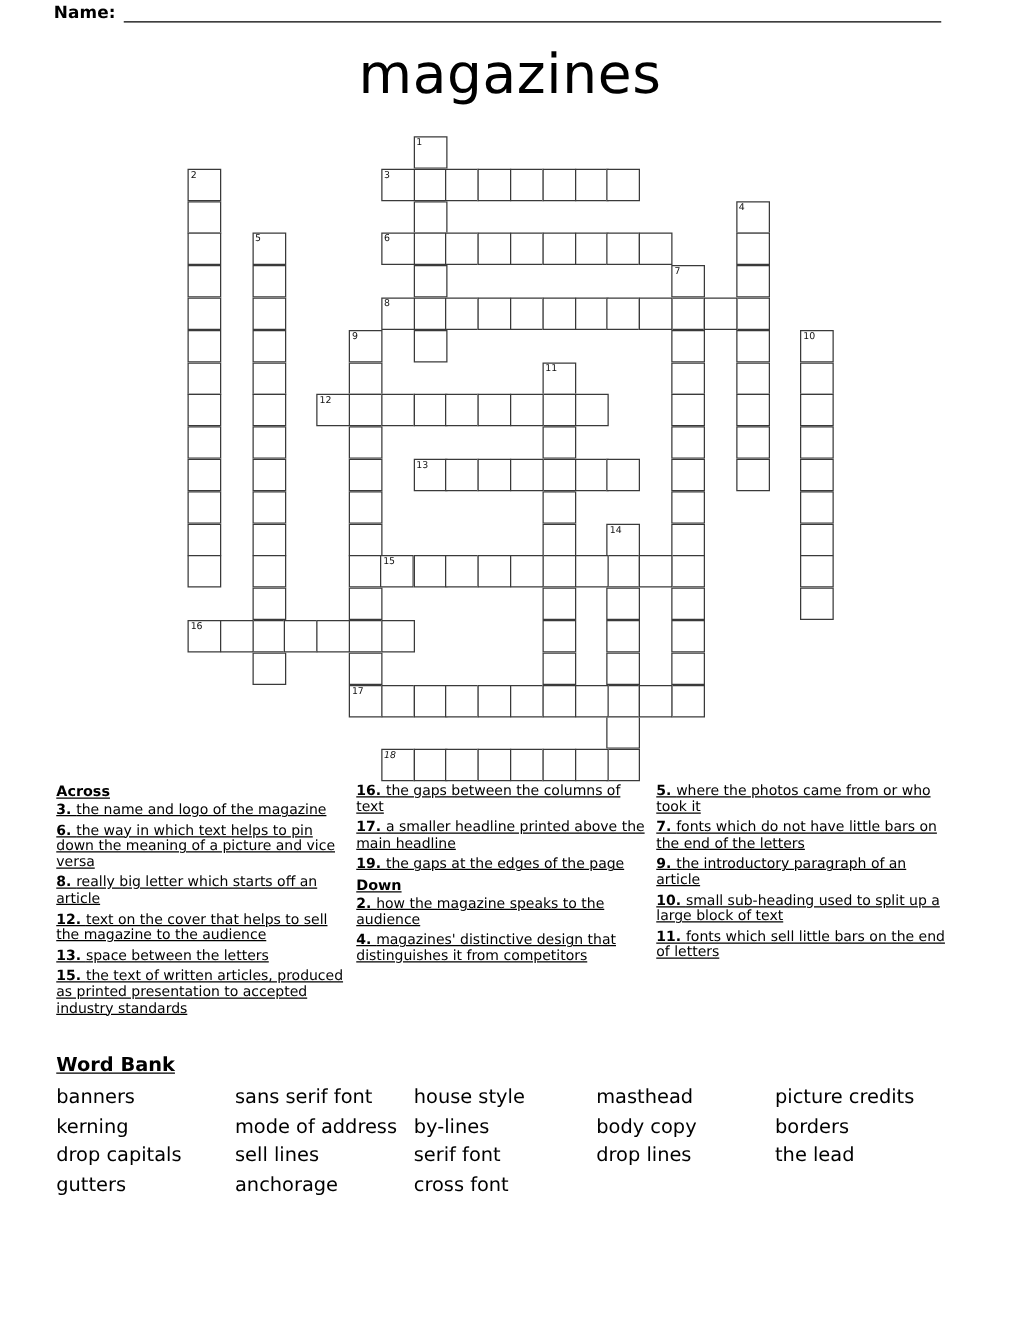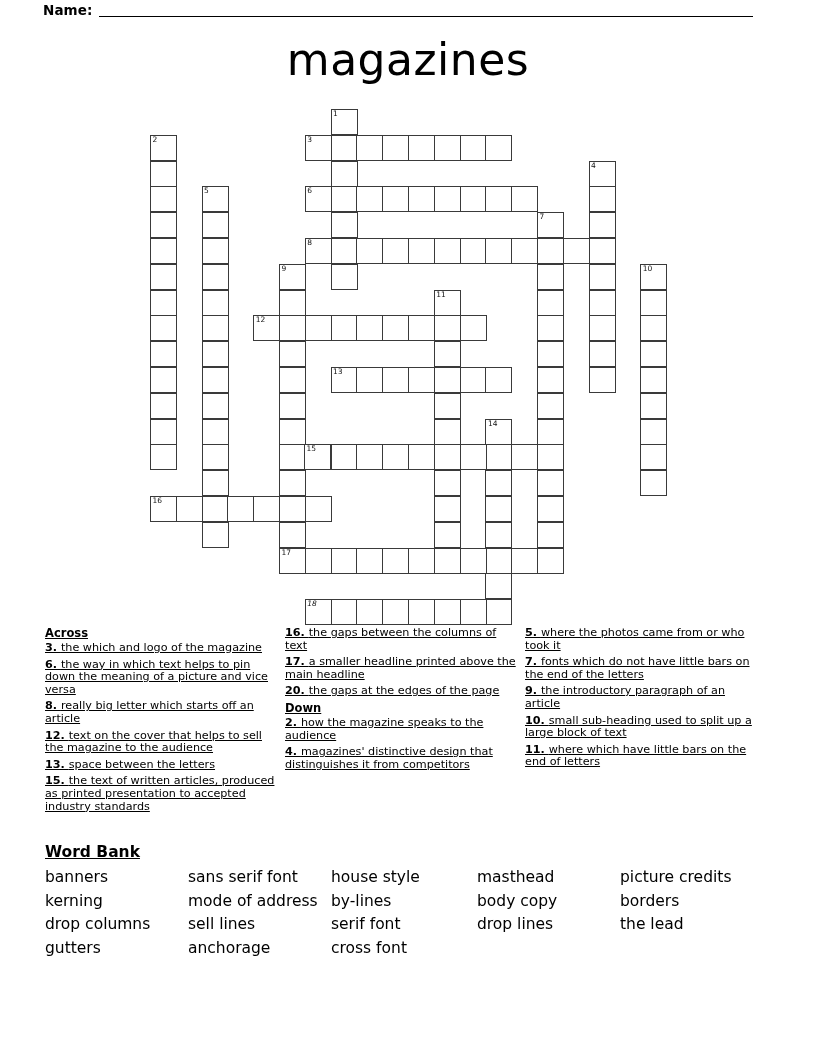--- a/index.html
+++ b/index.html
@@ -17,21 +17,21 @@
     overflow: hidden;
   }
 
   
   .name-row {
     position: absolute;
     left: 43px;
     top: 2px;
     width: 710px;
     display: flex;
-    align-items: flex-start;
+    align-items: center;
   }
   .name-label {
     font-size: 13.5px;
     font-weight: 700;
     letter-spacing: 0.1px;
     white-space: nowrap;
     padding-bottom: 1px;
   }
   .name-rule {
     flex: 1 1 auto;
@@ -345,65 +345,65 @@
     <div class="cell" style="left: 382.2px; top: 599.2px;"></div>
     <div class="cell" style="left: 408px; top: 599.2px;"></div>
     <div class="cell" style="left: 433.8px; top: 599.2px;"></div>
     <div class="cell" style="left: 459.6px; top: 599.2px;"></div>
   </div>
 
 <div id="clues">
   <div class="clue-col col1">
     <div class="clue-heading">Across</div>
     <div id="across-part1">
-        <div class="clue"><span class="cnum">3. </span><span>the which and logo of the magazine</span></div>
+        <div class="clue"><span class="cnum">3. </span><span>the name and logo of the magazine</span></div>
         <div class="clue"><span class="cnum">6. </span><span>the way in which text helps to pin down the meaning of a picture and vice versa</span></div>
         <div class="clue"><span class="cnum">8. </span><span>really big letter which starts off an article</span></div>
         <div class="clue"><span class="cnum">12. </span><span>text on the cover that helps to sell the magazine to the audience</span></div>
         <div class="clue"><span class="cnum">13. </span><span>space between the letters</span></div>
         <div class="clue"><span class="cnum">15. </span><span>the text of written articles, produced as printed presentation to accepted industry standards</span></div>
       </div>
   </div>
   <div class="clue-col col2">
     <div id="across-part2">
         <div class="clue"><span class="cnum">16. </span><span>the gaps between the columns of text</span></div>
         <div class="clue"><span class="cnum">17. </span><span>a smaller headline printed above the main headline</span></div>
-        <div class="clue"><span class="cnum">20. </span><span>the gaps at the edges of the page</span></div>
+        <div class="clue"><span class="cnum">19. </span><span>the gaps at the edges of the page</span></div>
       </div>
     <div class="clue-heading">Down</div>
     <div id="down-part1">
         <div class="clue"><span class="cnum">2. </span><span>how the magazine speaks to the audience</span></div>
         <div class="clue"><span class="cnum">4. </span><span>magazines' distinctive design that distinguishes it from competitors</span></div>
       </div>
   </div>
   <div class="clue-col col3">
     <div id="down-part2">
         <div class="clue"><span class="cnum">5. </span><span>where the photos came from or who took it</span></div>
         <div class="clue"><span class="cnum">7. </span><span>fonts which do not have little bars on the end of the letters</span></div>
         <div class="clue"><span class="cnum">9. </span><span>the introductory paragraph of an article</span></div>
         <div class="clue"><span class="cnum">10. </span><span>small sub-heading used to split up a large block of text</span></div>
-        <div class="clue"><span class="cnum">11. </span><span>where which have little bars on the end of letters</span></div>
+        <div class="clue"><span class="cnum">11. </span><span>fonts which sell little bars on the end of letters</span></div>
       </div>
   </div>
 </div>
 
 <div id="wordbank">
   <div class="wb-heading">Word Bank</div>
   <div class="wb-grid" id="wb-grid">
       <div class="wb-word">banners</div>
       <div class="wb-word">sans serif font</div>
       <div class="wb-word">house style</div>
       <div class="wb-word">masthead</div>
       <div class="wb-word">picture credits</div>
       <div class="wb-word">kerning</div>
       <div class="wb-word">mode of address</div>
       <div class="wb-word">by-lines</div>
       <div class="wb-word">body copy</div>
       <div class="wb-word">borders</div>
-      <div class="wb-word">drop columns</div>
+      <div class="wb-word">drop capitals</div>
       <div class="wb-word">sell lines</div>
       <div class="wb-word">serif font</div>
       <div class="wb-word">drop lines</div>
       <div class="wb-word">the lead</div>
       <div class="wb-word">gutters</div>
       <div class="wb-word">anchorage</div>
       <div class="wb-word">cross font</div>
       <div class="wb-word empty">&nbsp;</div>
       <div class="wb-word empty">&nbsp;</div>
     </div>

